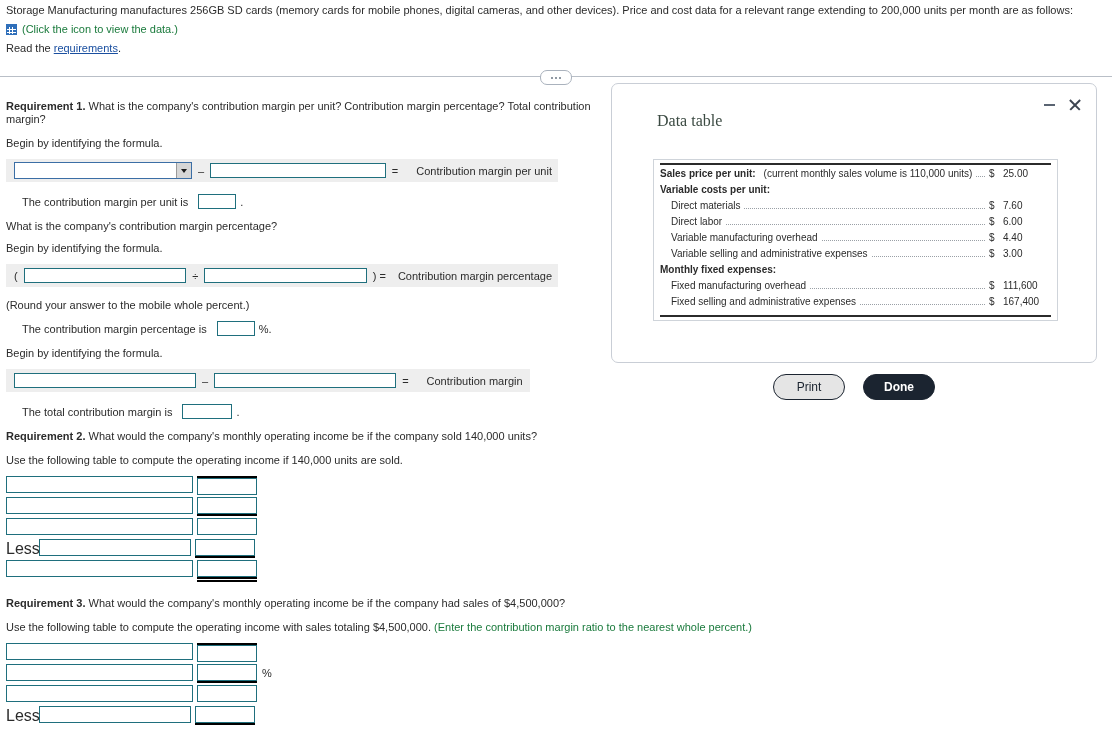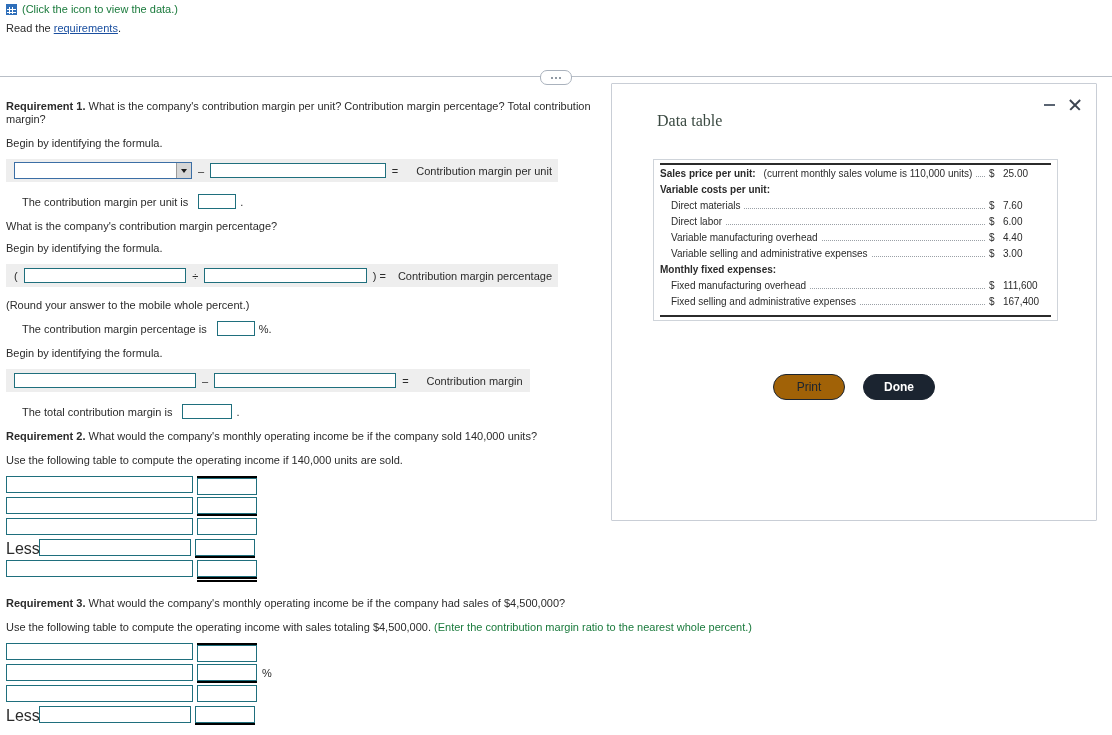--- a/index.html
+++ b/index.html
@@ -272,24 +272,24 @@
     margin-left: 5px;
     line-height: 19px;
   }
 
   
   .modal {
     position: absolute;
     left: 611px;
     top: 83px;
     width: 486px;
-    height: 438px;
+    height: 280px;
     background: #ffffff;
     border: 1px solid #c9ced6;
-    border-radius: 1px;
+    border-radius: 7px;
     box-sizing: border-box;
   }
   .modal-ctrls {
     position: absolute;
     right: 14px;
     top: 14px;
     display: flex;
     align-items: center;
     gap: 13px;
   }
@@ -390,35 +390,36 @@
     border-radius: 14px;
     height: 26px;
     width: 72px;
     cursor: pointer;
     display: flex;
     align-items: center;
     justify-content: center;
     box-sizing: border-box;
   }
   .btn-print {
-    background: #a16207;
+    background: #e5e5e5;
     border: 1px solid #1b2430;
     color: #1b2430;
   }
   .btn-done {
     background: #1b2430;
     border: 1px solid #1b2430;
     color: #ffffff;
     font-weight: bold;
   }
 </style>
 </head>
 <body>
 
 <div class="intro">
+  <div class="intro-line">Storage Manufacturing manufactures 256GB SD cards (memory cards for mobile phones, digital cameras, and other devices). Price and cost data for a relevant range extending to 200,000 units per month are as follows:</div>
   <div class="icon-row">
     <span class="grid-icon"></span>
     <span class="green-text">(Click the icon to view the data.)</span>
   </div>
   <div class="intro-line">
     <span>Read the</span>
     <span class="link-text">requirements</span><span>.</span>
   </div>
 </div>
 

